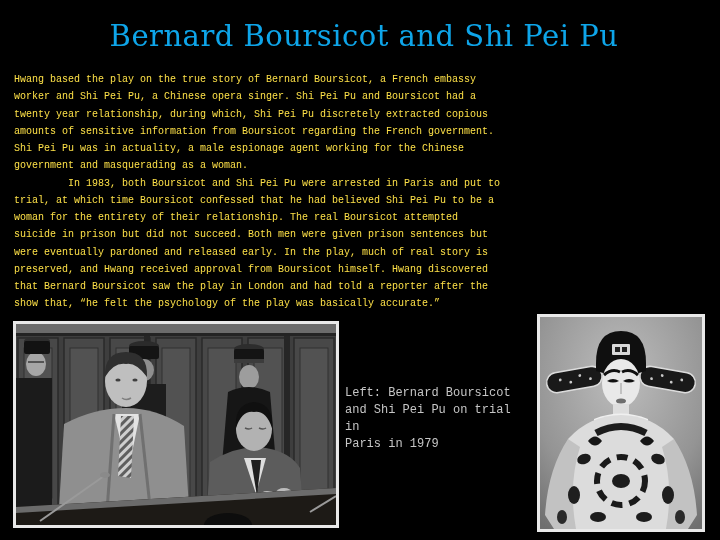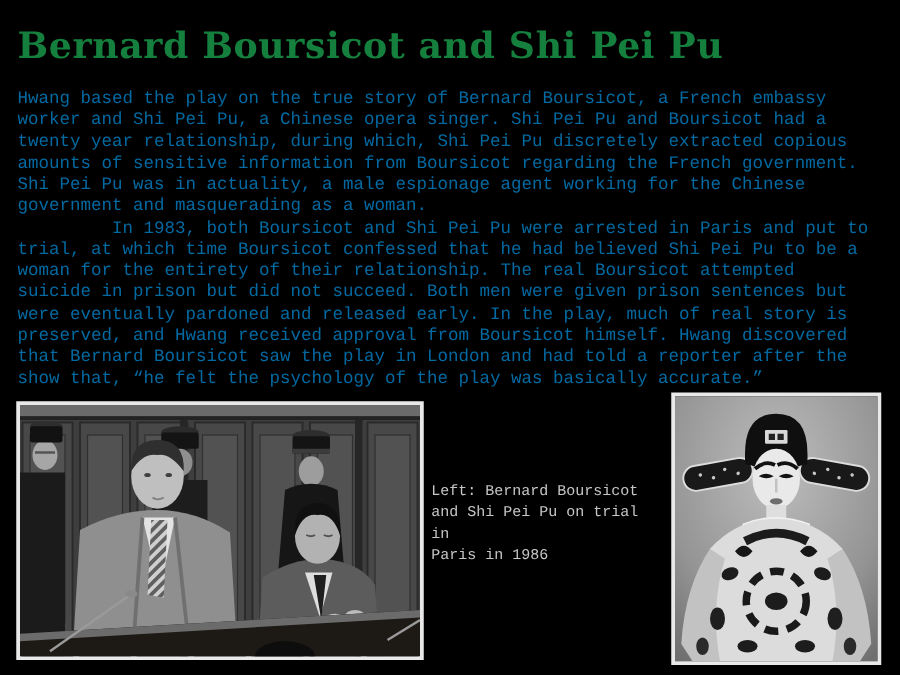--- a/index.html
+++ b/index.html
@@ -3,28 +3,29 @@
 <meta charset="utf-8">
 <style>
   html, body { margin: 0; padding: 0; background: #000; }
   body { width: 720px; height: 540px; overflow: hidden; position: relative; }
   .slide {
     position: absolute; left: 0; top: 0; width: 720px; height: 540px;
     background: #000000; font-family: "Liberation Mono", monospace;
   }
   .title {
     position: absolute; top: 19px; left: 14px; width: 700px; margin: 0;
+    text-align: center;
     font-family: "DejaVu Serif", serif;
-    font-weight: bold; font-size: 29px; line-height: 1.2;
-    color: #15803d; letter-spacing: 0.5px;
+    font-weight: normal; font-size: 29px; line-height: 1.2;
+    color: #0ea5e9; letter-spacing: 0.5px;
   }
   .body-block { position: absolute; left: 14px; top: 71px; }
   .body-para {
-    white-space: pre; font-size: 14px; line-height: 17.25px;
-    color: #0369a1; font-family: "Liberation Mono", monospace;
+    white-space: pre; font-size: 10px; line-height: 17.25px;
+    color: #fde047; font-family: "Liberation Mono", monospace;
   }
   .photo {
     position: absolute; background: #e9e9e9; padding: 3px; box-sizing: border-box;
   }
   .photo svg { display: block; width: 100%; height: 100%; background: #3e3e3e; }
   .photo-left  { left: 13px;  top: 321px; width: 326px; height: 207px; }
   .photo-right { left: 537px; top: 314px; width: 168px; height: 218px; }
   .caption {
     position: absolute; white-space: pre;
     font-size: 12px; line-height: 17px; color: #c6c6c6;
@@ -145,21 +146,21 @@
       <ellipse cx="212" cy="201" rx="24" ry="12" fill="#0d0d0d"></ellipse>
       <line x1="24" y1="197" x2="88" y2="152" stroke="#9a9a9a" stroke-width="2"></line>
       <ellipse cx="89" cy="151" rx="5" ry="3" fill="#8a8a8a"></ellipse>
       <line x1="294" y1="188" x2="320" y2="172" stroke="#9a9a9a" stroke-width="2"></line>
     </svg>
   </div>
 
   <div class="caption caption-left">Left: Bernard Boursicot
 and Shi Pei Pu on trial
 in
-Paris in 1986</div>
+Paris in 1979</div>
 
 
   <div class="photo photo-right">
     <svg viewBox="0 0 162 212" preserveAspectRatio="none" role="img" aria-label="Black-and-white portrait: Shi Pei Pu in traditional Peking Opera costume with winged black hat and dragon-embroidered robe">
       <defs>
         <radialGradient id="bgGrad" cx="50%" cy="28%" r="85%">
           <stop offset="0%" stop-color="#bdbdbd"></stop>
           <stop offset="65%" stop-color="#949494"></stop>
           <stop offset="100%" stop-color="#6f6f6f"></stop>
         </radialGradient>

